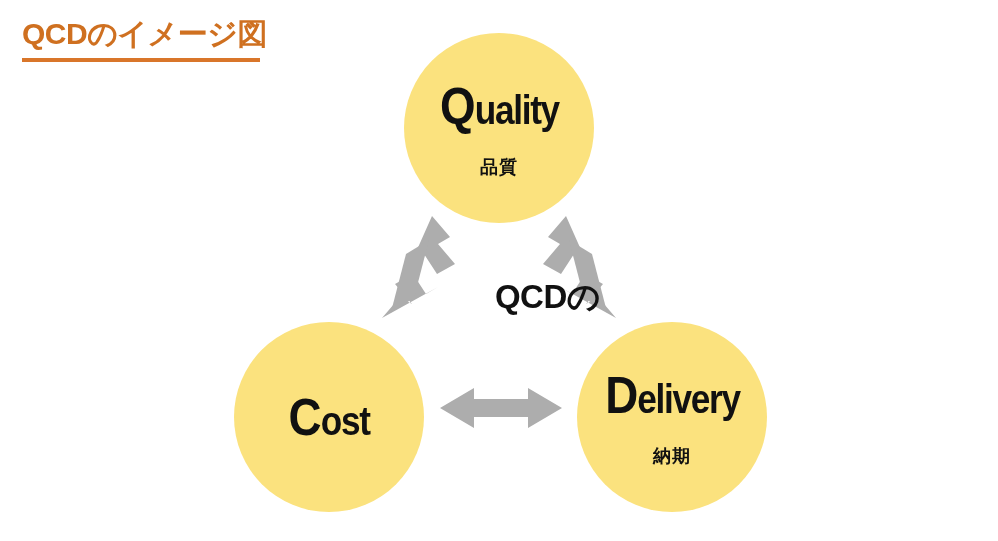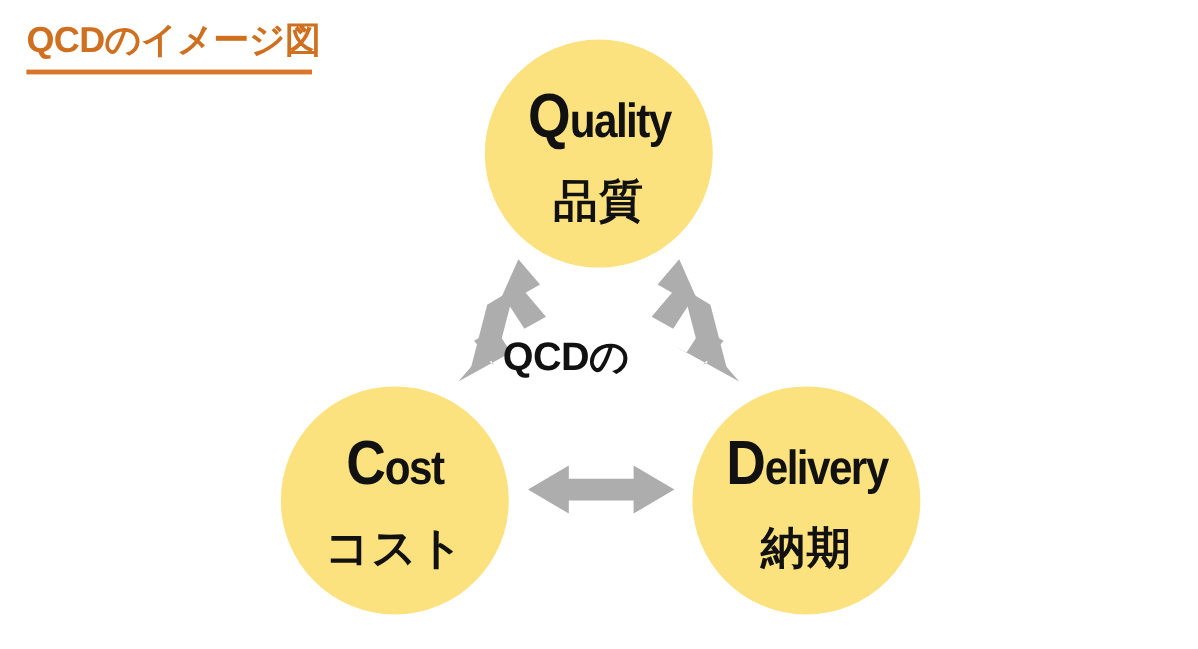--- a/index.html
+++ b/index.html
@@ -68,39 +68,39 @@
     font-weight: bold;
     letter-spacing: -1px;
   }
   .node-en .rest {
     font-size: 40px;
     font-weight: bold;
     letter-spacing: -1.5px;
   }
   .node-jp {
     color: #111111;
-    font-size: 37px;
+    font-size: 18px;
     font-weight: bold;
     line-height: 1;
     margin-top: 26px;
     letter-spacing: 1px;
     white-space: nowrap;
   }
 
   #node-quality { left: 404px; top: 33px; }
   #node-cost    { left: 234px; top: 322px; }
   #node-delivery{ left: 577px; top: 322px; }
 
   
   #center-label {
     position: absolute;
-    left: 419px;
+    left: 400px;
     top: 277px;
     width: 200px;
-    text-align: left;
+    text-align: right;
     color: #111111;
     font-size: 33px;
     font-weight: bold;
     line-height: 1.22;
     letter-spacing: -0.5px;
   }
   #center-label div { white-space: nowrap; }
 
   
   #arrow-layer {
@@ -147,21 +147,20 @@
         <span class="rest">uality</span>
     </div>
     <div class="node-jp">品質</div>
   </div>
 
   <div class="node-circle" id="node-cost">
     <div class="node-en">
       <span class="cap">C</span>
         <span class="rest">ost</span>
     </div>
-    <div class="node-jp">コスト</div>
   </div>
 
   <div class="node-circle" id="node-delivery">
     <div class="node-en">
       <span class="cap">D</span>
         <span class="rest">elivery</span>
     </div>
     <div class="node-jp">納期</div>
   </div>
 

